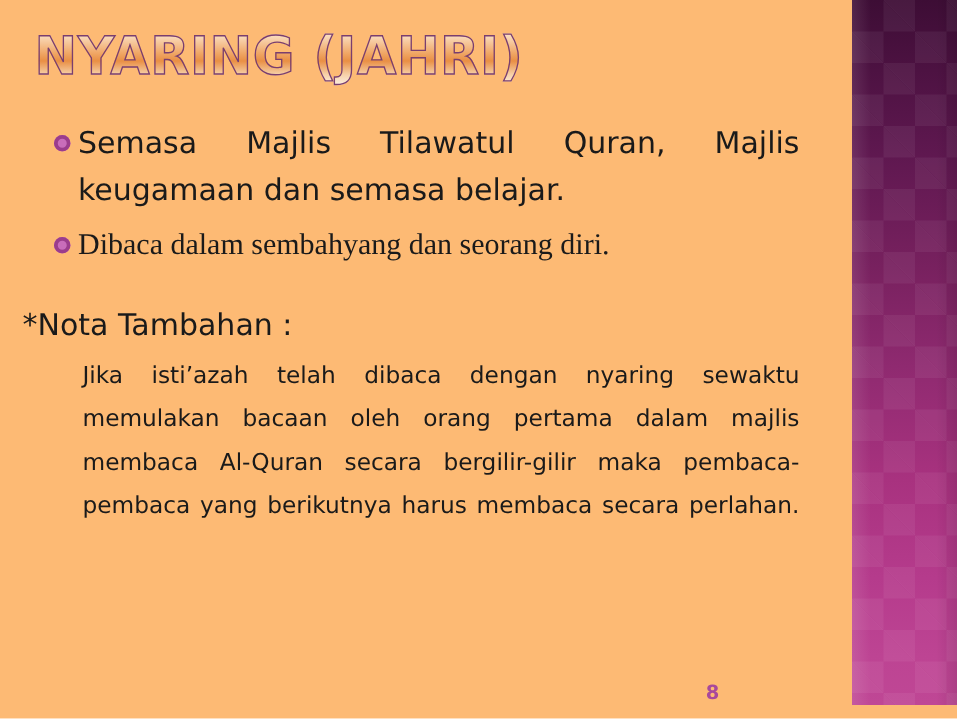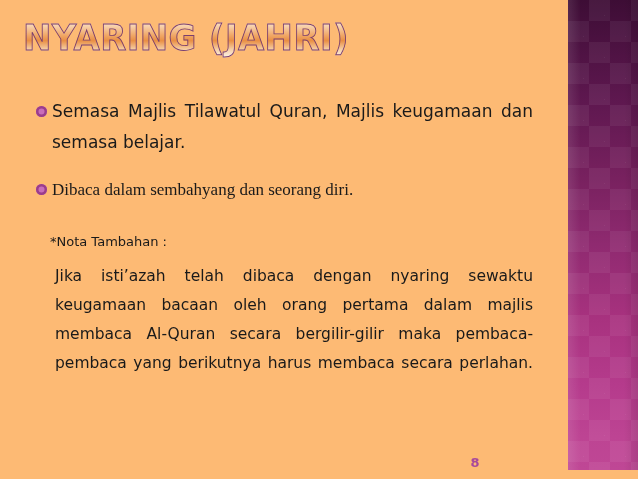--- a/index.html
+++ b/index.html
@@ -108,23 +108,23 @@
     width: 545px;
   }
 
   ul.bullets {
     list-style: none;
     margin: 0;
     padding: 0;
   }
   ul.bullets li {
     position: relative;
-    margin: 16px 0 6px 0;
+    margin: 0 0 6px 0;
     padding: 0 12px 0 52px;
-    font-size: 17px;
+    font-size: 20px;
     line-height: 31px;
     color: #1a1a1a;
     text-align: justify;
     text-justify: inter-word;
   }
   ul.bullets li .bullet-mark {
     position: absolute;
     left: 36px;
     top: 10px;
     width: 11px;
@@ -135,22 +135,22 @@
   }
   ul.bullets li .li-text {
     display: block;
   }
   ul.bullets li:last-child .li-text {
     text-align: left;
     font-family: Liberation Serif, serif;
   }
 
   #note-label {
-    margin: 26px 0 0 50px;
-    font-size: 13px;
+    margin: 26px 0 0 15px;
+    font-size: 20px;
     line-height: 22px;
     color: #1a1a1a;
   }
 
   #note-paragraph {
     margin: 9px 12px 0 55px;
     font-size: 15.5px;
     line-height: 29px;
     color: #1a1a1a;
     text-align: justify;
@@ -197,18 +197,18 @@
         <span class="li-text">Semasa Majlis Tilawatul Quran, Majlis keugamaan dan semasa belajar.</span>
       </li>
       <li>
         <span class="bullet-mark"></span>
         <span class="li-text">Dibaca dalam sembahyang dan seorang diri.</span>
       </li>
     </ul>
 
     <div id="note-label">*Nota Tambahan :</div>
 
-    <div id="note-paragraph">Jika isti’azah telah dibaca dengan nyaring sewaktu keugamaan bacaan oleh orang pertama dalam majlis membaca Al-Quran secara bergilir-gilir maka pembaca-pembaca yang berikutnya harus membaca secara perlahan.</div>
+    <div id="note-paragraph">Jika isti’azah telah dibaca dengan nyaring sewaktu memulakan bacaan oleh orang pertama dalam majlis membaca Al-Quran secara bergilir-gilir maka pembaca-pembaca yang berikutnya harus membaca secara perlahan.</div>
   </div>
 
   <div id="page-number">8</div>
 
 </div>
 
 </body></html>

